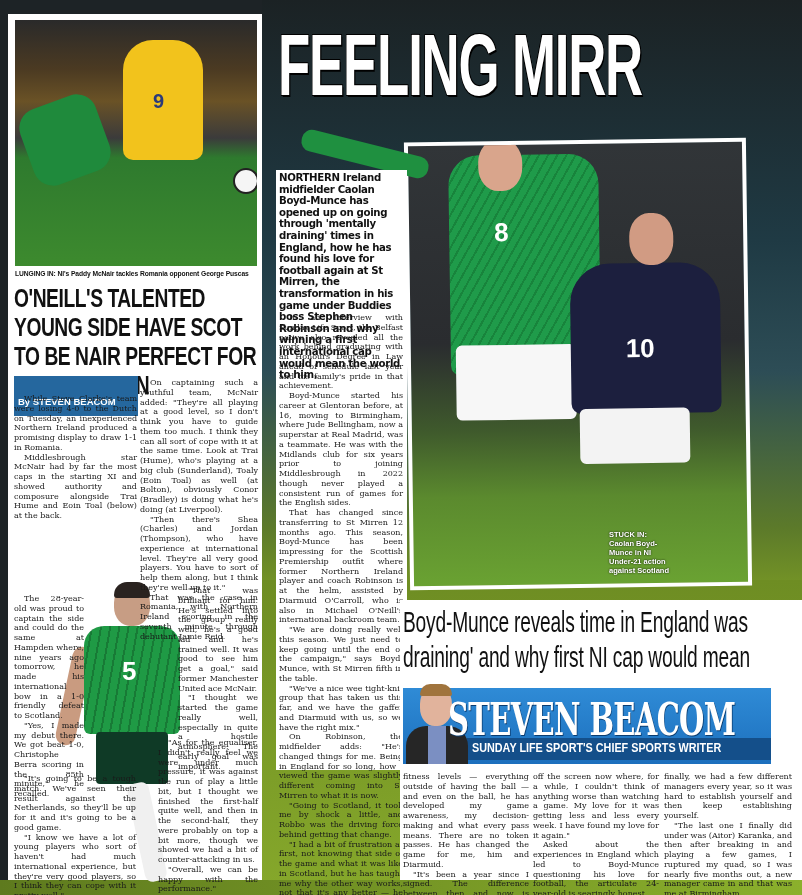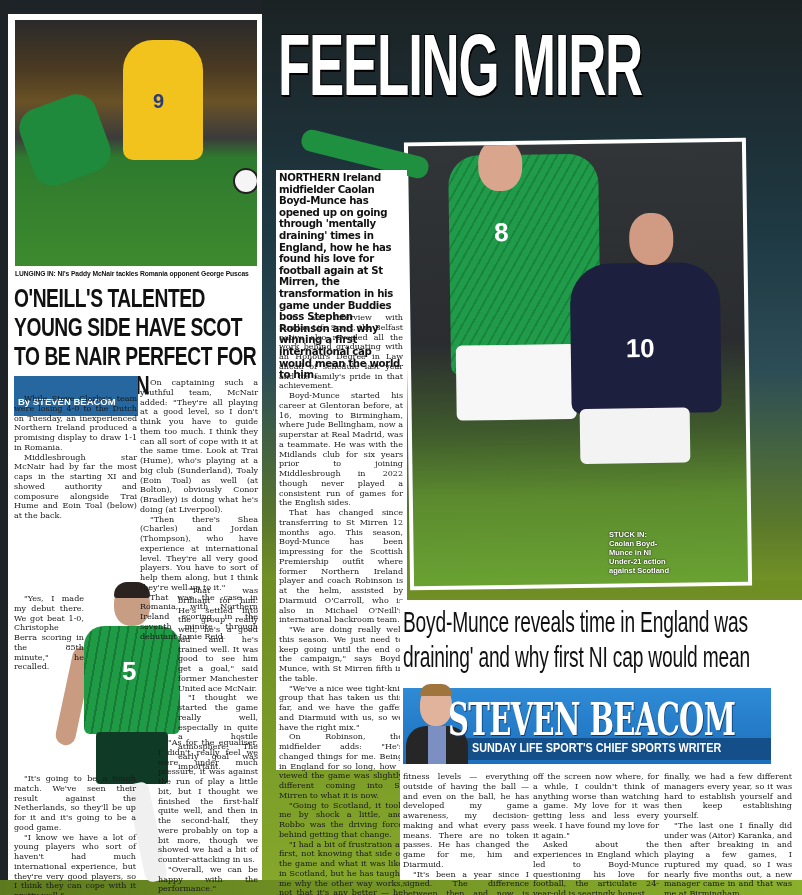--- a/index.html
+++ b/index.html
@@ -248,20 +248,21 @@
     <div class="arm"></div>
     <div class="shirt"></div>
     <div class="num">5</div>
     <div class="head"></div>
     <div class="hair"></div>
     <div class="shorts"></div>
     <div class="leg"></div>
   </div>
 
   <div class="col col-l1-b" style="width:70px">
+    <p>The 28-year-old was proud to captain the side and could do the same at Hampden where, nine years ago tomorrow, he made his international bow in a 1-0 friendly defeat to Scotland.</p>
     <p>"Yes, I made my debut there. We got beat 1-0, Christophe Berra scoring in the 85th minute," he recalled.</p>
   </div>
   <div class="col" style="left:6px; top:760px; width:122px;">
     <p>"It's going to be a tough match. We've seen their result against the Netherlands, so they'll be up for it and it's going to be a good game.</p>
     <p>"I know we have a lot of young players who sort of haven't had much international experience, but they're very good players, so I think they can cope with it pretty well."</p>
   </div>
 
   <div class="col col-l2">
     <p>On captaining such a youthful team, McNair added: "They're all playing at a good level, so I don't think you have to guide them too much. I think they can all sort of cope with it at the same time. Look at Trai (Hume), who's playing at a big club (Sunderland), Toaly (Eoin Toal) as well (at Bolton), obviously Conor (Bradley) is doing what he's doing (at Liverpool).</p>
     <p>"Then there's Shea (Charles) and Jordan (Thompson), who have experience at international level. They're all very good players. You have to sort of help them along, but I think they're well up to it."</p>

